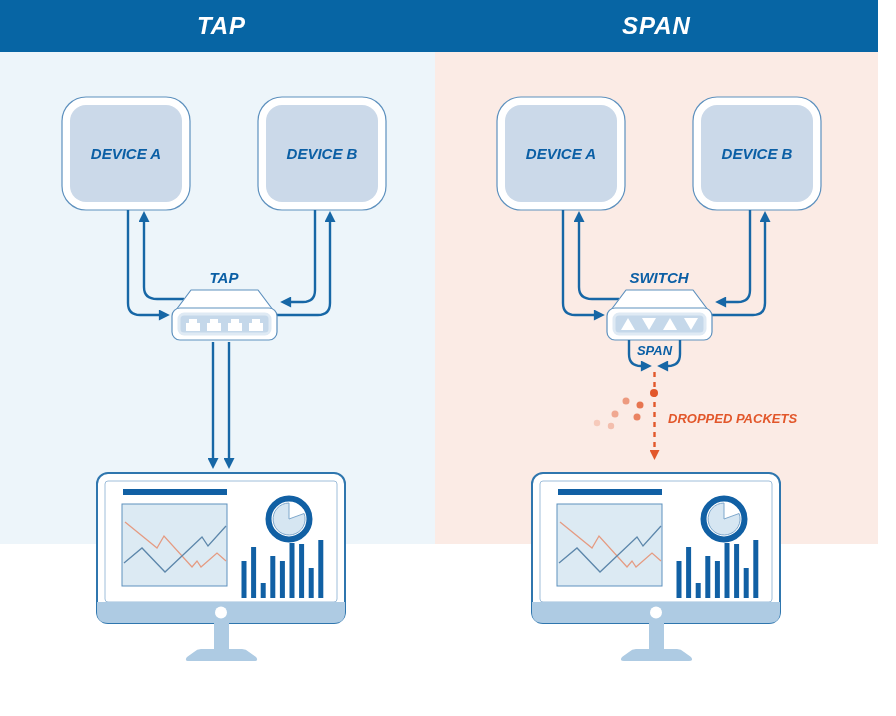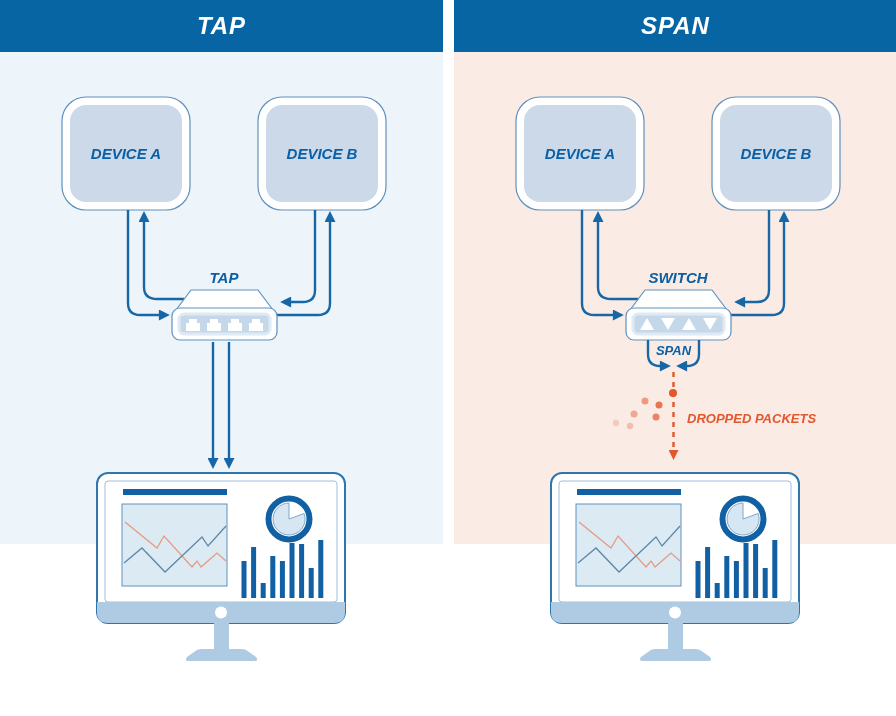--- a/index.html
+++ b/index.html
@@ -8,21 +8,21 @@
     --device-fill:#CBD9E9; --device-stroke:#5E91BE; --hub-fill:#C5D8EA;
     --monitor-stroke:#2F76AE; --bezel-fill:#AECBE3; --chart-fill:#DCEAF3;
     --bar-fill:#1160A4; --line-blue:#5D87AB; --line-orange:#E59B82;
     --dropped-orange:#E2572B;
   }
   html,body{margin:0;padding:0;}
   body{width:896px;height:716px;background:#ffffff;position:relative;overflow:hidden;
        font-family:"Liberation Sans",sans-serif;}
   .panel{position:absolute;top:0;height:544px;width:443px;}
   .panel.left{left:0;background:var(--tap-bg);}
-  .panel.right{left:454px;background:var(--span-bg);}
+  .panel.right{left:435px;background:var(--span-bg);}
   .panel-header{height:52px;background:var(--header-bg);display:flex;align-items:center;justify-content:center;}
   .panel-title{color:#fff;font-size:24px;font-weight:bold;font-style:italic;letter-spacing:1px;}
   svg.diagram{display:block;width:443px;height:664px;}
 
   .dev-outer{fill:#fff;stroke:var(--device-stroke);stroke-width:1.2;}
   .dev-inner{fill:var(--device-fill);}
   .dev-label,.hub-label{fill:var(--label-blue);font-size:15px;font-weight:bold;font-style:italic;text-anchor:middle;}
   .flow{fill:none;stroke:var(--flow-blue);stroke-width:2.4;}
   .hub-top{fill:#fff;stroke:var(--device-stroke);stroke-width:1.2;stroke-linejoin:round;}
   .hub-body{fill:#fff;stroke:var(--device-stroke);stroke-width:1.2;}

